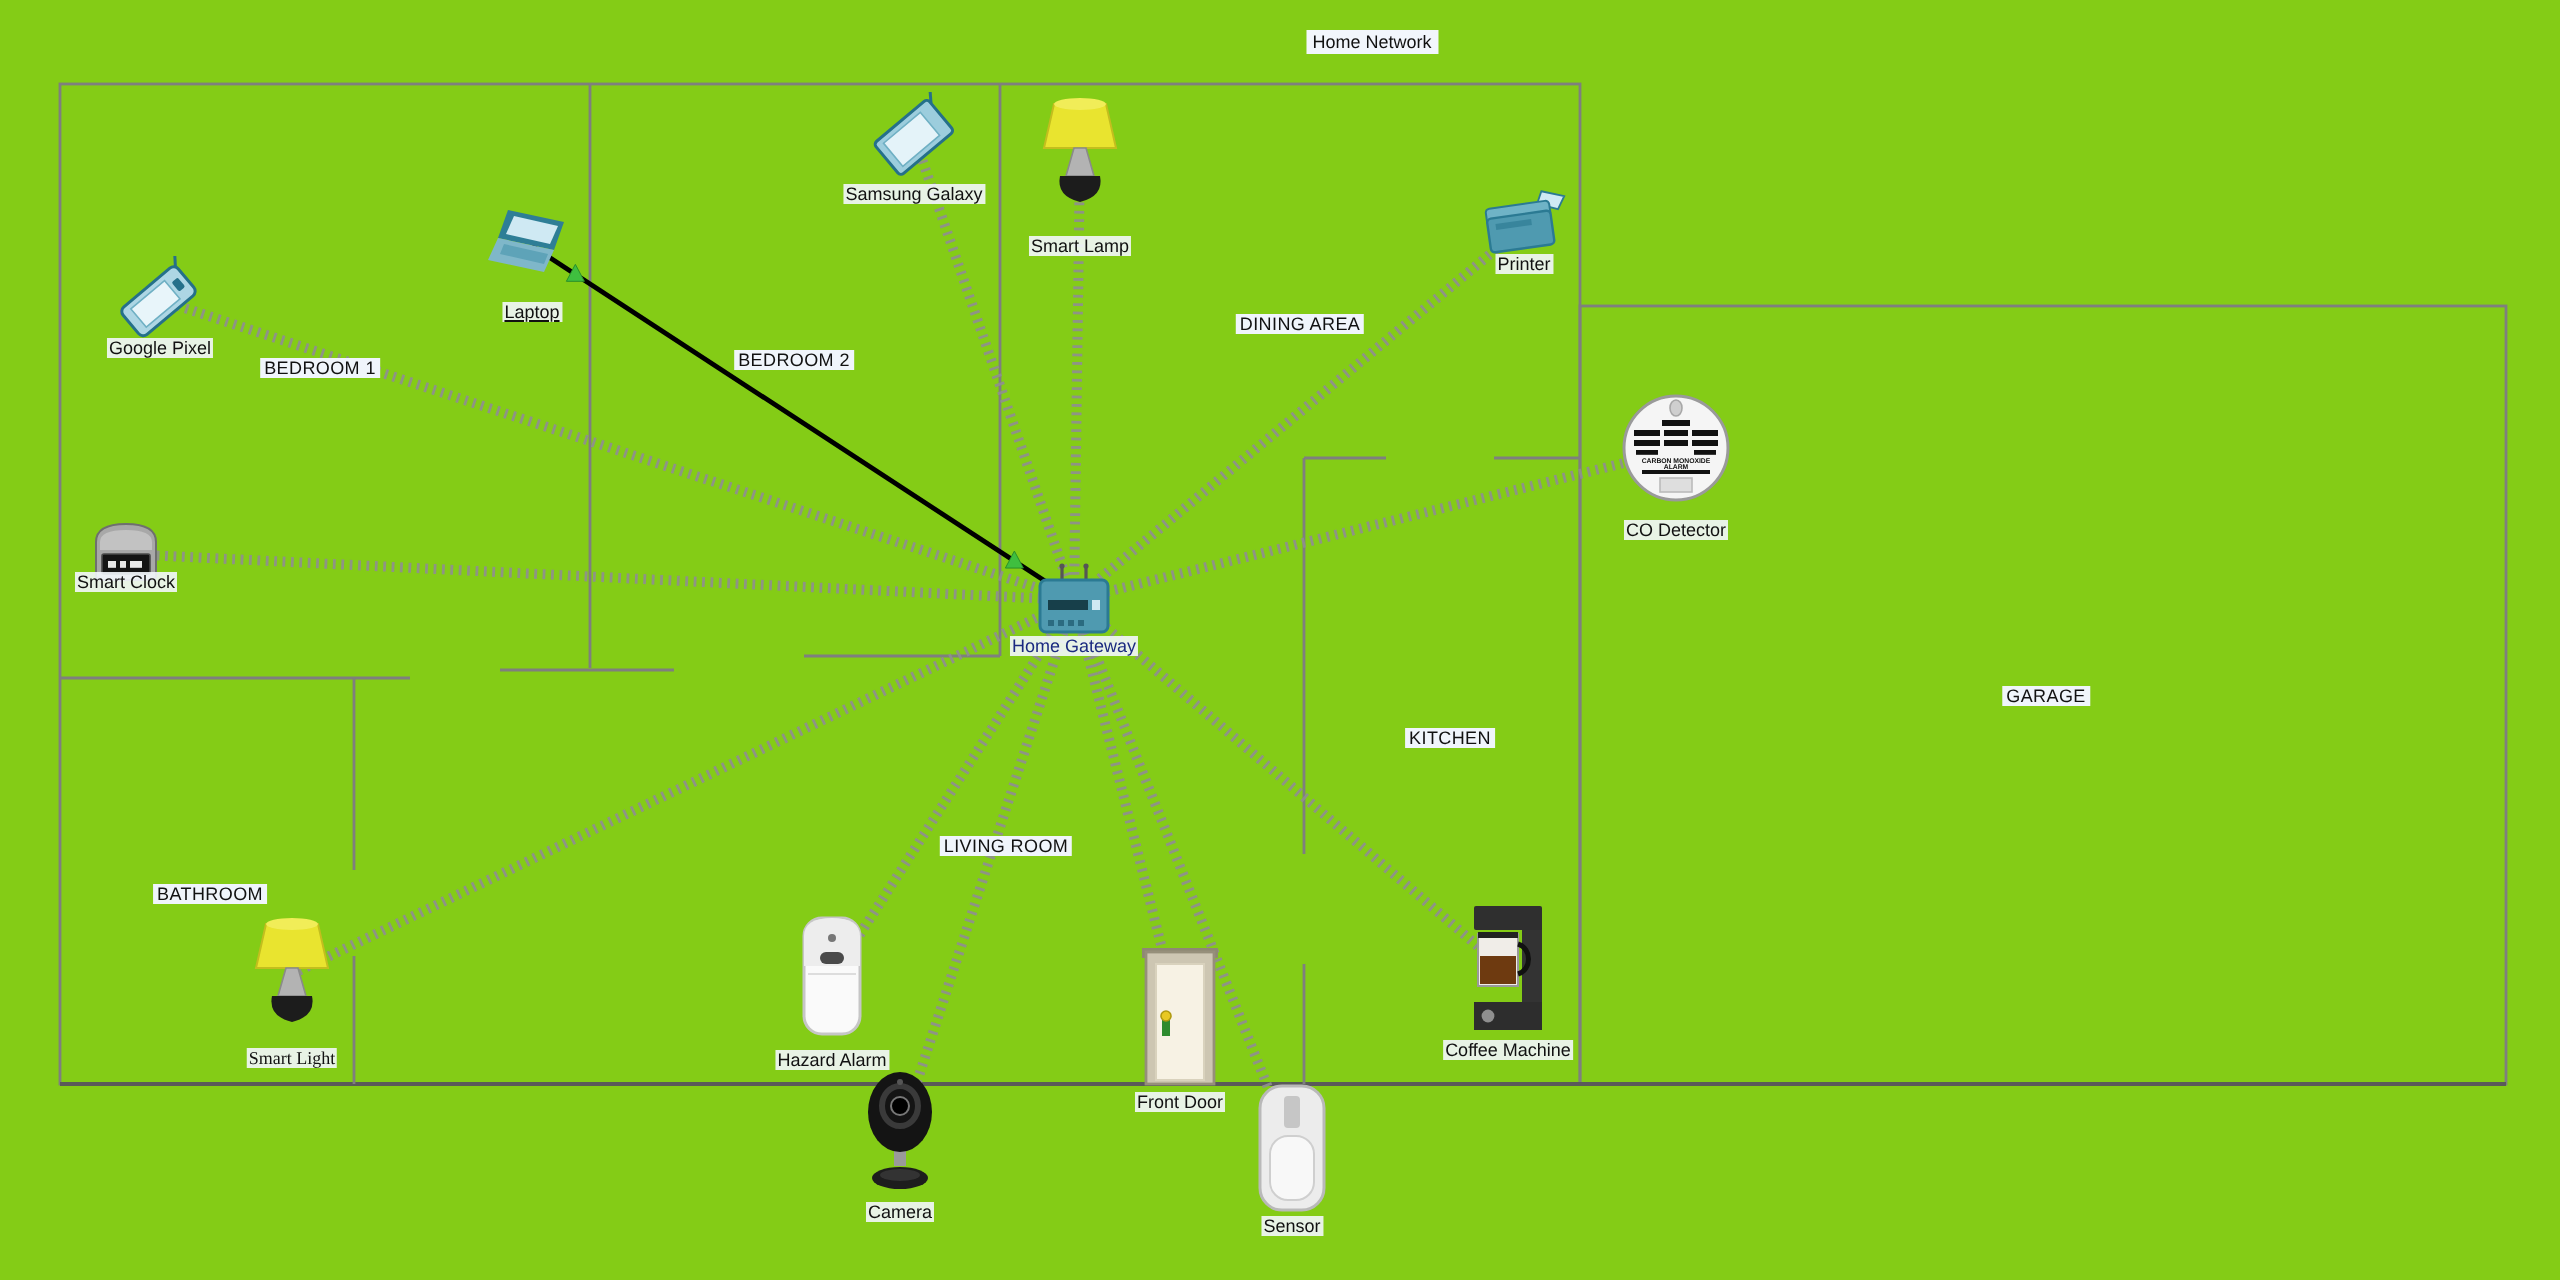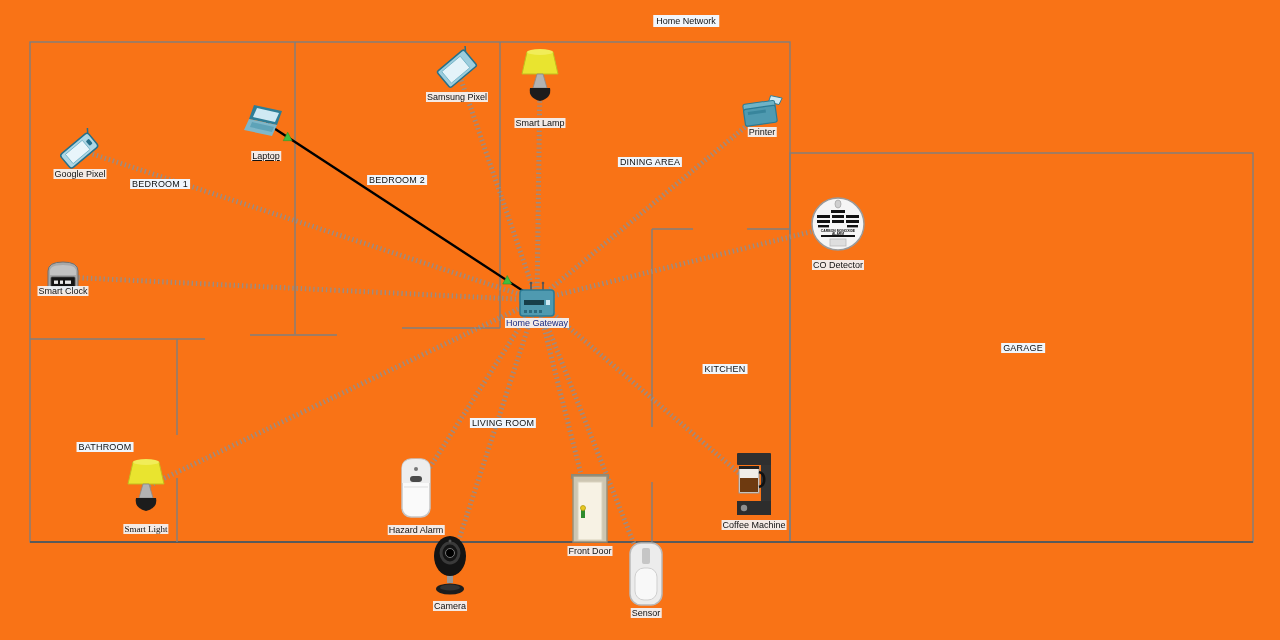--- a/index.html
+++ b/index.html
@@ -1,16 +1,16 @@
 <!DOCTYPE html>
 <html><head>
 <meta charset="utf-8">
 <style>
   html,body{margin:0;padding:0;background:#fff;}
-  .canvas{position:relative;width:1280px;height:640px;background:#f97316;overflow:hidden;
+  .canvas{position:relative;width:1280px;height:640px;background:#84cc16;overflow:hidden;
           font-family:"Liberation Sans",sans-serif;}
   svg.layer{position:absolute;left:0;top:0;}
   .wall{stroke:#7f7f7f;stroke-width:1.4;fill:none;}
   .wall-shadow{stroke:#5a5a5a;stroke-width:2;fill:none;}
   .link.wireless{stroke:#8f8f8f;stroke-width:5;stroke-dasharray:1.4 2.8;fill:none;opacity:.92;}
   .link.wired{stroke:#000;stroke-width:2.4;}
   .status-arrow{fill:#3fbf3f;stroke:#2a8f2a;stroke-width:.5;}
   .title{position:absolute;left:686px;top:21px;transform:translate(-50%,-50%);
          font-size:9px;color:#111;background:#f2f6fc;padding:1px 3px;white-space:nowrap;}
   .room-label{position:absolute;transform:translate(-50%,-50%);font-size:9px;color:#111;
@@ -99,21 +99,21 @@
     <div class="icon">
       <svg width="48" height="44" viewBox="0 0 48 44">
         <g transform="rotate(-40 24 22)">
           <line x1="41" y1="15" x2="46" y2="8" stroke="#25708a" stroke-width="1.5"></line>
           <circle cx="46" cy="8" r="1.4" fill="#25708a"></circle>
           <rect x="6" y="12" width="35" height="21" rx="2" fill="#9ccddd" stroke="#25708a" stroke-width="1.5"></rect>
           <rect x="10" y="15" width="24" height="15" fill="#e4f3f9" stroke="#6fb0c4" stroke-width=".8"></rect>
         </g>
       </svg>
     </div>
-    <div class="dev-label" style="top: 24px;">Samsung Pixel</div>
+    <div class="dev-label" style="top: 24px;">Samsung Galaxy</div>
   </div>
 
   <div class="node" style="left: 540px; top: 77px;">
     <div class="icon">
       <svg width="46" height="60" viewBox="0 0 46 60">
         <path d="M10,5 L36,5 L41,27 L5,27 Z" fill="#e9e42f" stroke="#c3be1e" stroke-width="1"></path>
         <ellipse cx="23" cy="5" rx="13" ry="3" fill="#f1ed58"></ellipse>
         <path d="M20,27 L26,27 L30,41 L16,41 Z" fill="#b3b3b3" stroke="#8a8a8a" stroke-width=".8"></path>
         <path d="M13,41 L33,41 Q35,51 23,54 Q11,51 13,41 Z" fill="#1c1c1c"></path>
       </svg>

